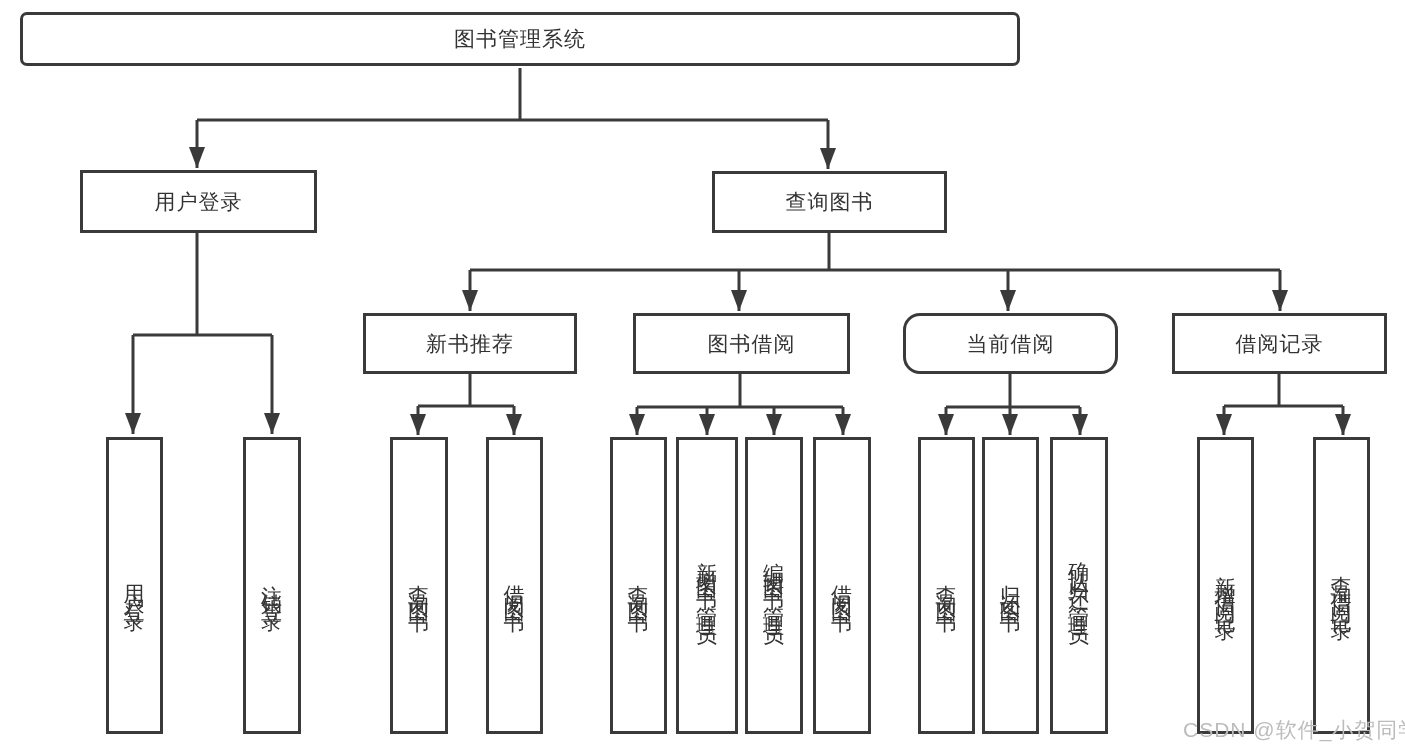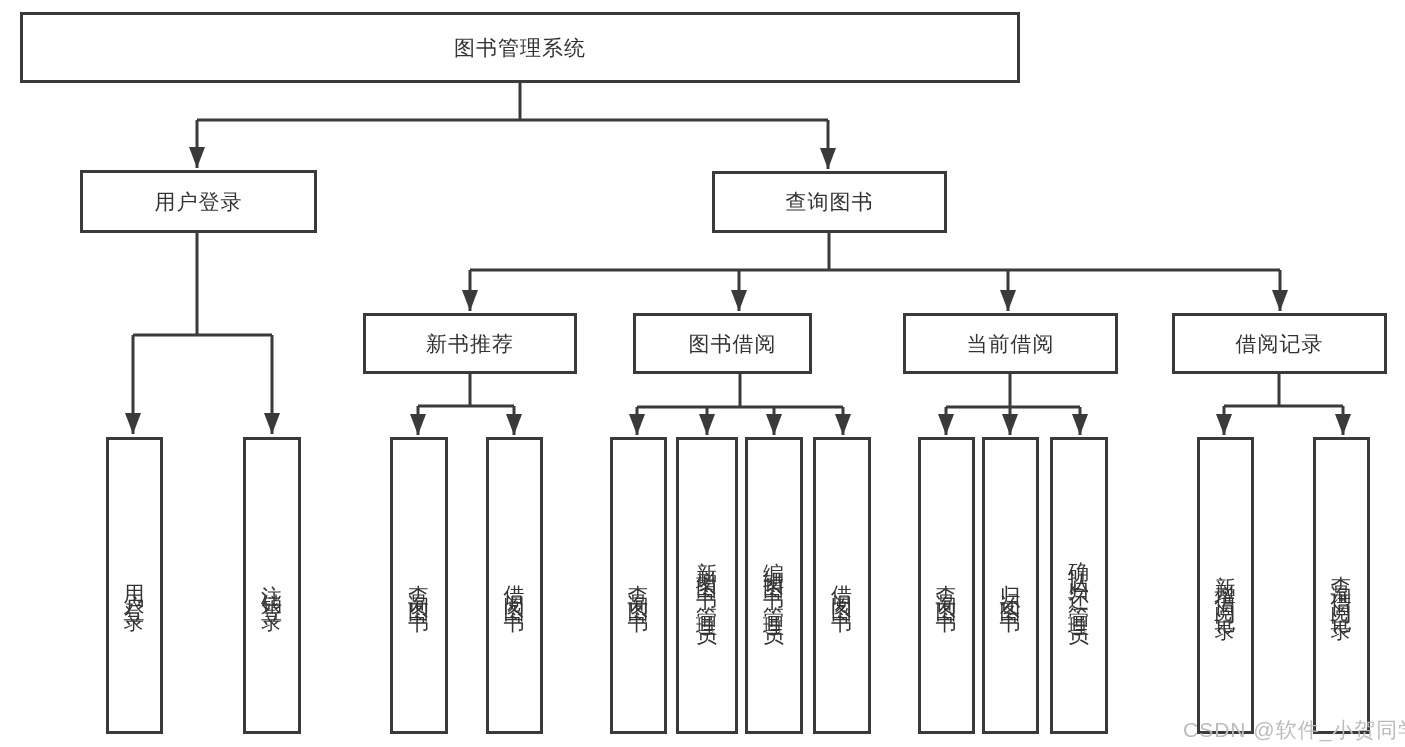--- a/index.html
+++ b/index.html
@@ -34,28 +34,28 @@
     text-align: center;
   }
   .vbox {
     writing-mode: vertical-rl;
     text-orientation: mixed;
     font-size: 21px;
     letter-spacing: 9px;
     line-height: 1;
   }
   
-  .n-root   { left: 20px;  top: 12px;  width: 1000px; height: 71px; }
+  .n-root   { left: 20px;  top: 12px;  width: 1000px; height: 54px; border-radius: 7px; }
   
   .n-login  { left: 80px;  top: 170px; width: 237px;  height: 63px; }
   .n-mgmt   { left: 712px; top: 171px; width: 235px;  height: 62px; }
   
   .n-rec    { left: 363px;  top: 313px; width: 214px; height: 61px; }
-  .n-borrow { left: 633px;  top: 313px; width: 179px; height: 61px; padding-left: 20px; }
-  .n-cur    { left: 903px;  top: 313px; width: 215px; height: 61px; }
+  .n-borrow { left: 633px;  top: 313px; width: 217px; height: 61px; padding-left: 20px; }
+  .n-cur    { left: 903px;  top: 313px; width: 215px; height: 61px; border-radius: 17px; }
   .n-rcd    { left: 1172px; top: 313px; width: 215px; height: 61px; }
   
   .lf { top: 437px; height: 297px; }
   .lf-1a { left: 106px;  width: 57px; }
   .lf-1b { left: 243px;  width: 58px; }
   .lf-2a { left: 390px;  width: 58px; }
   .lf-2b { left: 486px;  width: 57px; }
   .lf-3a { left: 610px;  width: 57px; }
   .lf-3b { left: 676px;  width: 62px; }
   .lf-3c { left: 745px;  width: 58px; }

